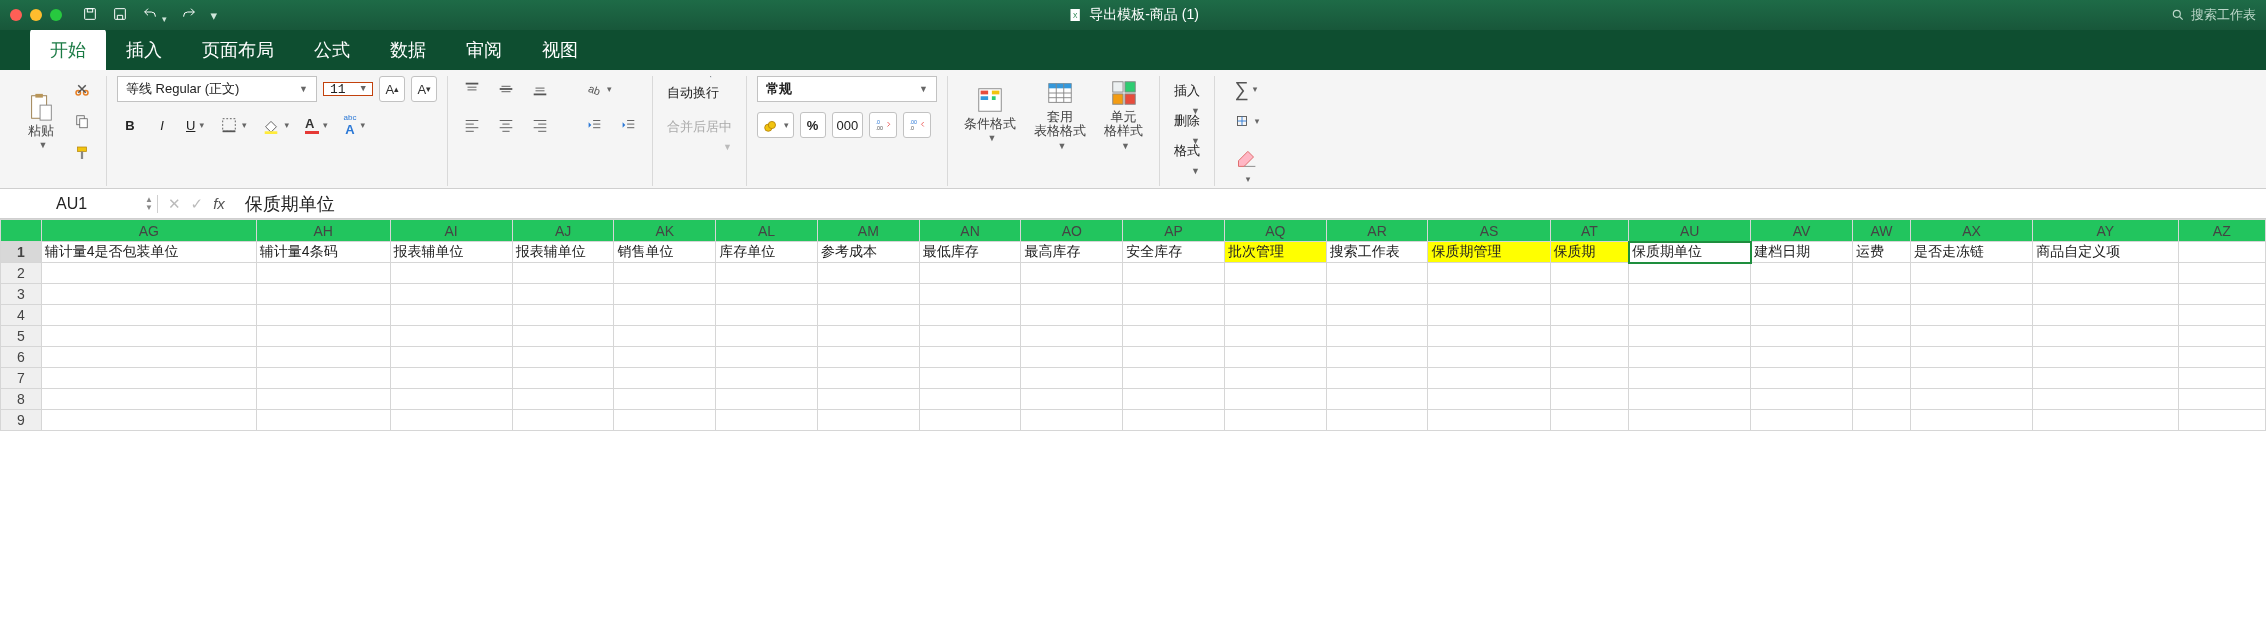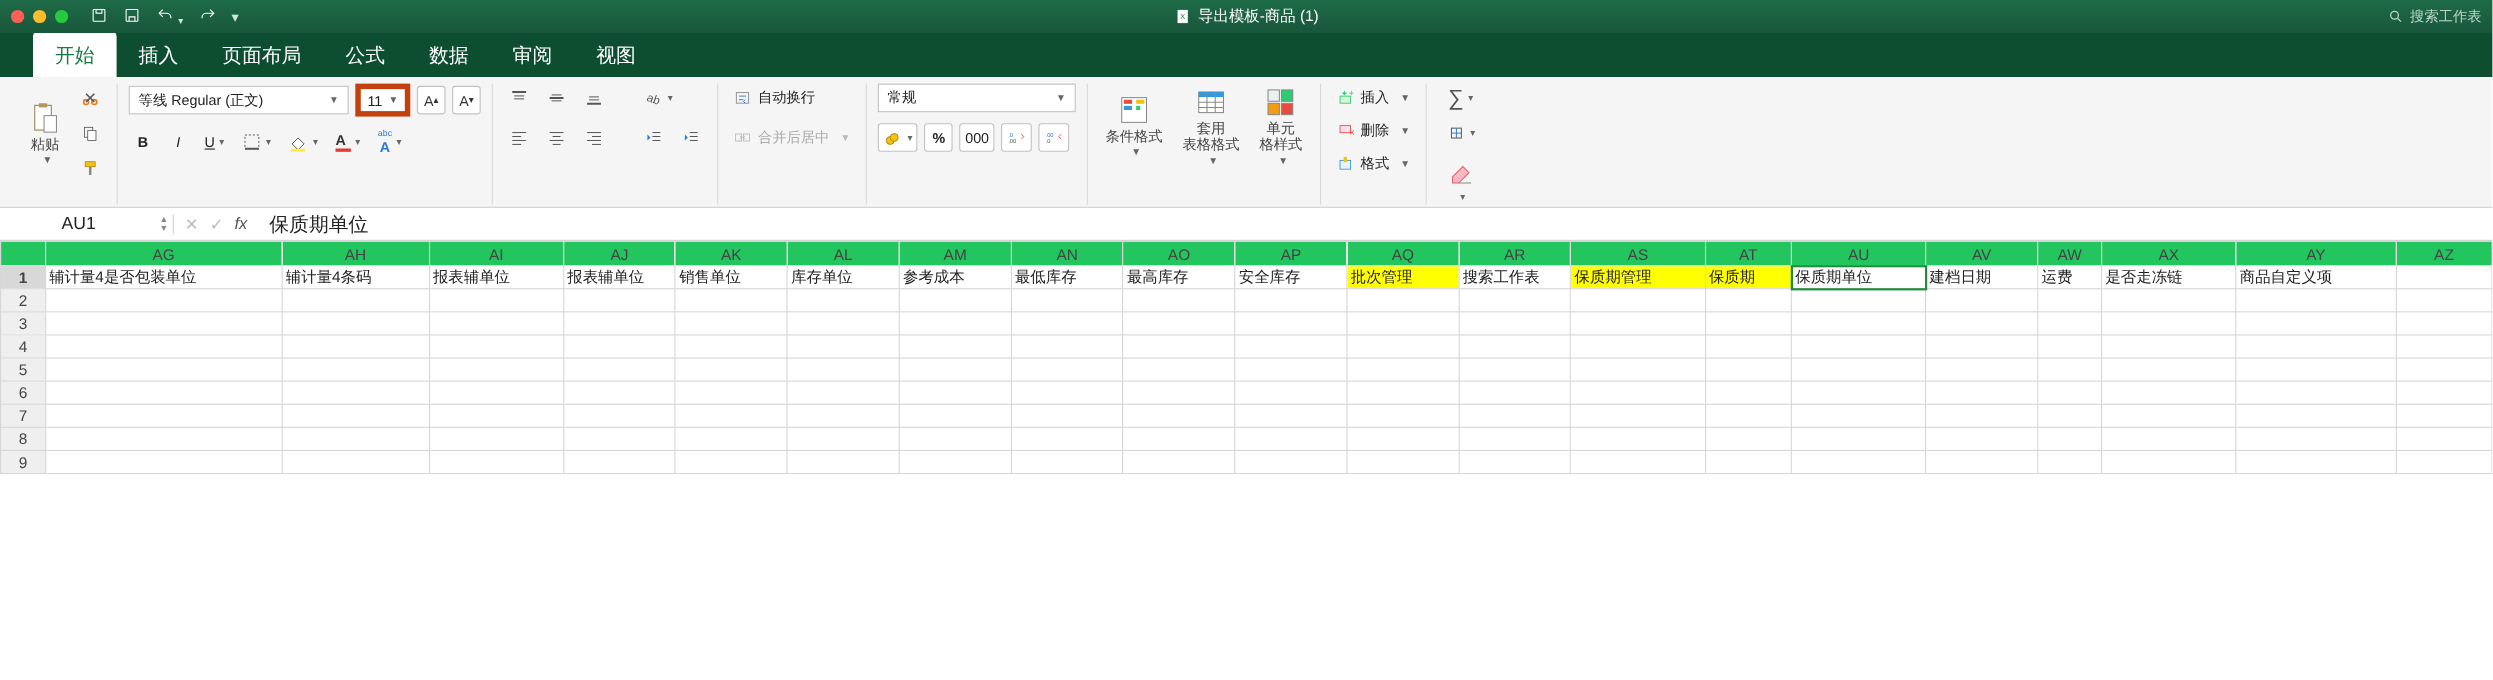--- a/index.html
+++ b/index.html
@@ -35,26 +35,26 @@
   .group{display:flex;flex-direction:column;align-items:center;padding:0 10px;border-right:1px solid #d9d9d9;justify-content:space-between;}
   .group:last-child{border-right:none;}
   .grow{display:flex;gap:6px;align-items:center;}
   .gcol{display:flex;flex-direction:column;gap:6px;justify-content:center;}
   .rbtn{display:flex;align-items:center;justify-content:center;border:1px solid transparent;padding:2px 4px;min-width:26px;height:26px;border-radius:3px;cursor:pointer;}
   .rbtn svg{width:18px;height:18px;}
   .rbtn.box{border:1px solid #c2c2c2;background:#fff;}
   .rbtn-split{display:flex;align-items:center;}
   .caret{font-size:9px;color:#666;margin-left:4px;}
   .font-select{border:1px solid #c2c2c2;background:#fff;height:26px;width:200px;padding:12px 8px;display:flex;align-items:center;justify-content:space-between;}
-  .size-select{border:5px solid #c2410c;background:#fff;height:30px;width:50px;padding:0 6px;display:flex;align-items:center;justify-content:space-between;}
+  .size-select{border:1px solid #c2410c;background:#fff;height:14px;width:50px;padding:0 6px;display:flex;align-items:center;justify-content:space-between;font-family:Liberation Mono, monospace;}
   .big-btn{display:flex;flex-direction:column;align-items:center;gap:2px;padding:2px 6px;cursor:pointer;}
   .big-btn svg{width:30px;height:30px;}
   .big-btn .lbl{font-size:13px;color:#444;text-align:center;line-height:1.1;}
-  .wrap-checkbox{display:flex;align-items:center;gap:6px;height:26px;padding:0 4px;}
-  .num-select{border:1px solid #c2c2c2;background:#fff;height:26px;width:180px;padding:0 8px;display:flex;align-items:center;justify-content:space-between;}
+  .wrap-checkbox{display:flex;align-items:flex-end;gap:6px;height:26px;padding:0 4px;flex-direction:column;}
+  .num-select{border:1px solid #c2c2c2;background:#fff;height:26px;width:180px;padding:0 8px;display:flex;align-items:center;justify-content:space-between;font-weight:bold;}
   
   .formula-bar{display:flex;align-items:center;border-bottom:1px solid var(--border);height:30px;background:#fff;padding-left:48px;}
   .name-box{width:110px;border-right:1px solid var(--border);display:flex;align-items:center;padding:0 8px;font-size:16px;position:relative;}
   .name-box .updown{position:absolute;right:4px;display:flex;flex-direction:column;font-size:8px;color:#888;line-height:8px;}
   .fb-btns{display:flex;gap:10px;padding:0 10px;color:#888;align-items:center;}
   .fb-btns span{cursor:pointer;font-size:15px;}
   .fx{font-style:italic;color:#555;font-size:15px;}
   .fb-input{flex:1;padding:0 10px;font-size:18px;}
   
   .grid-wrap{overflow:hidden;}

